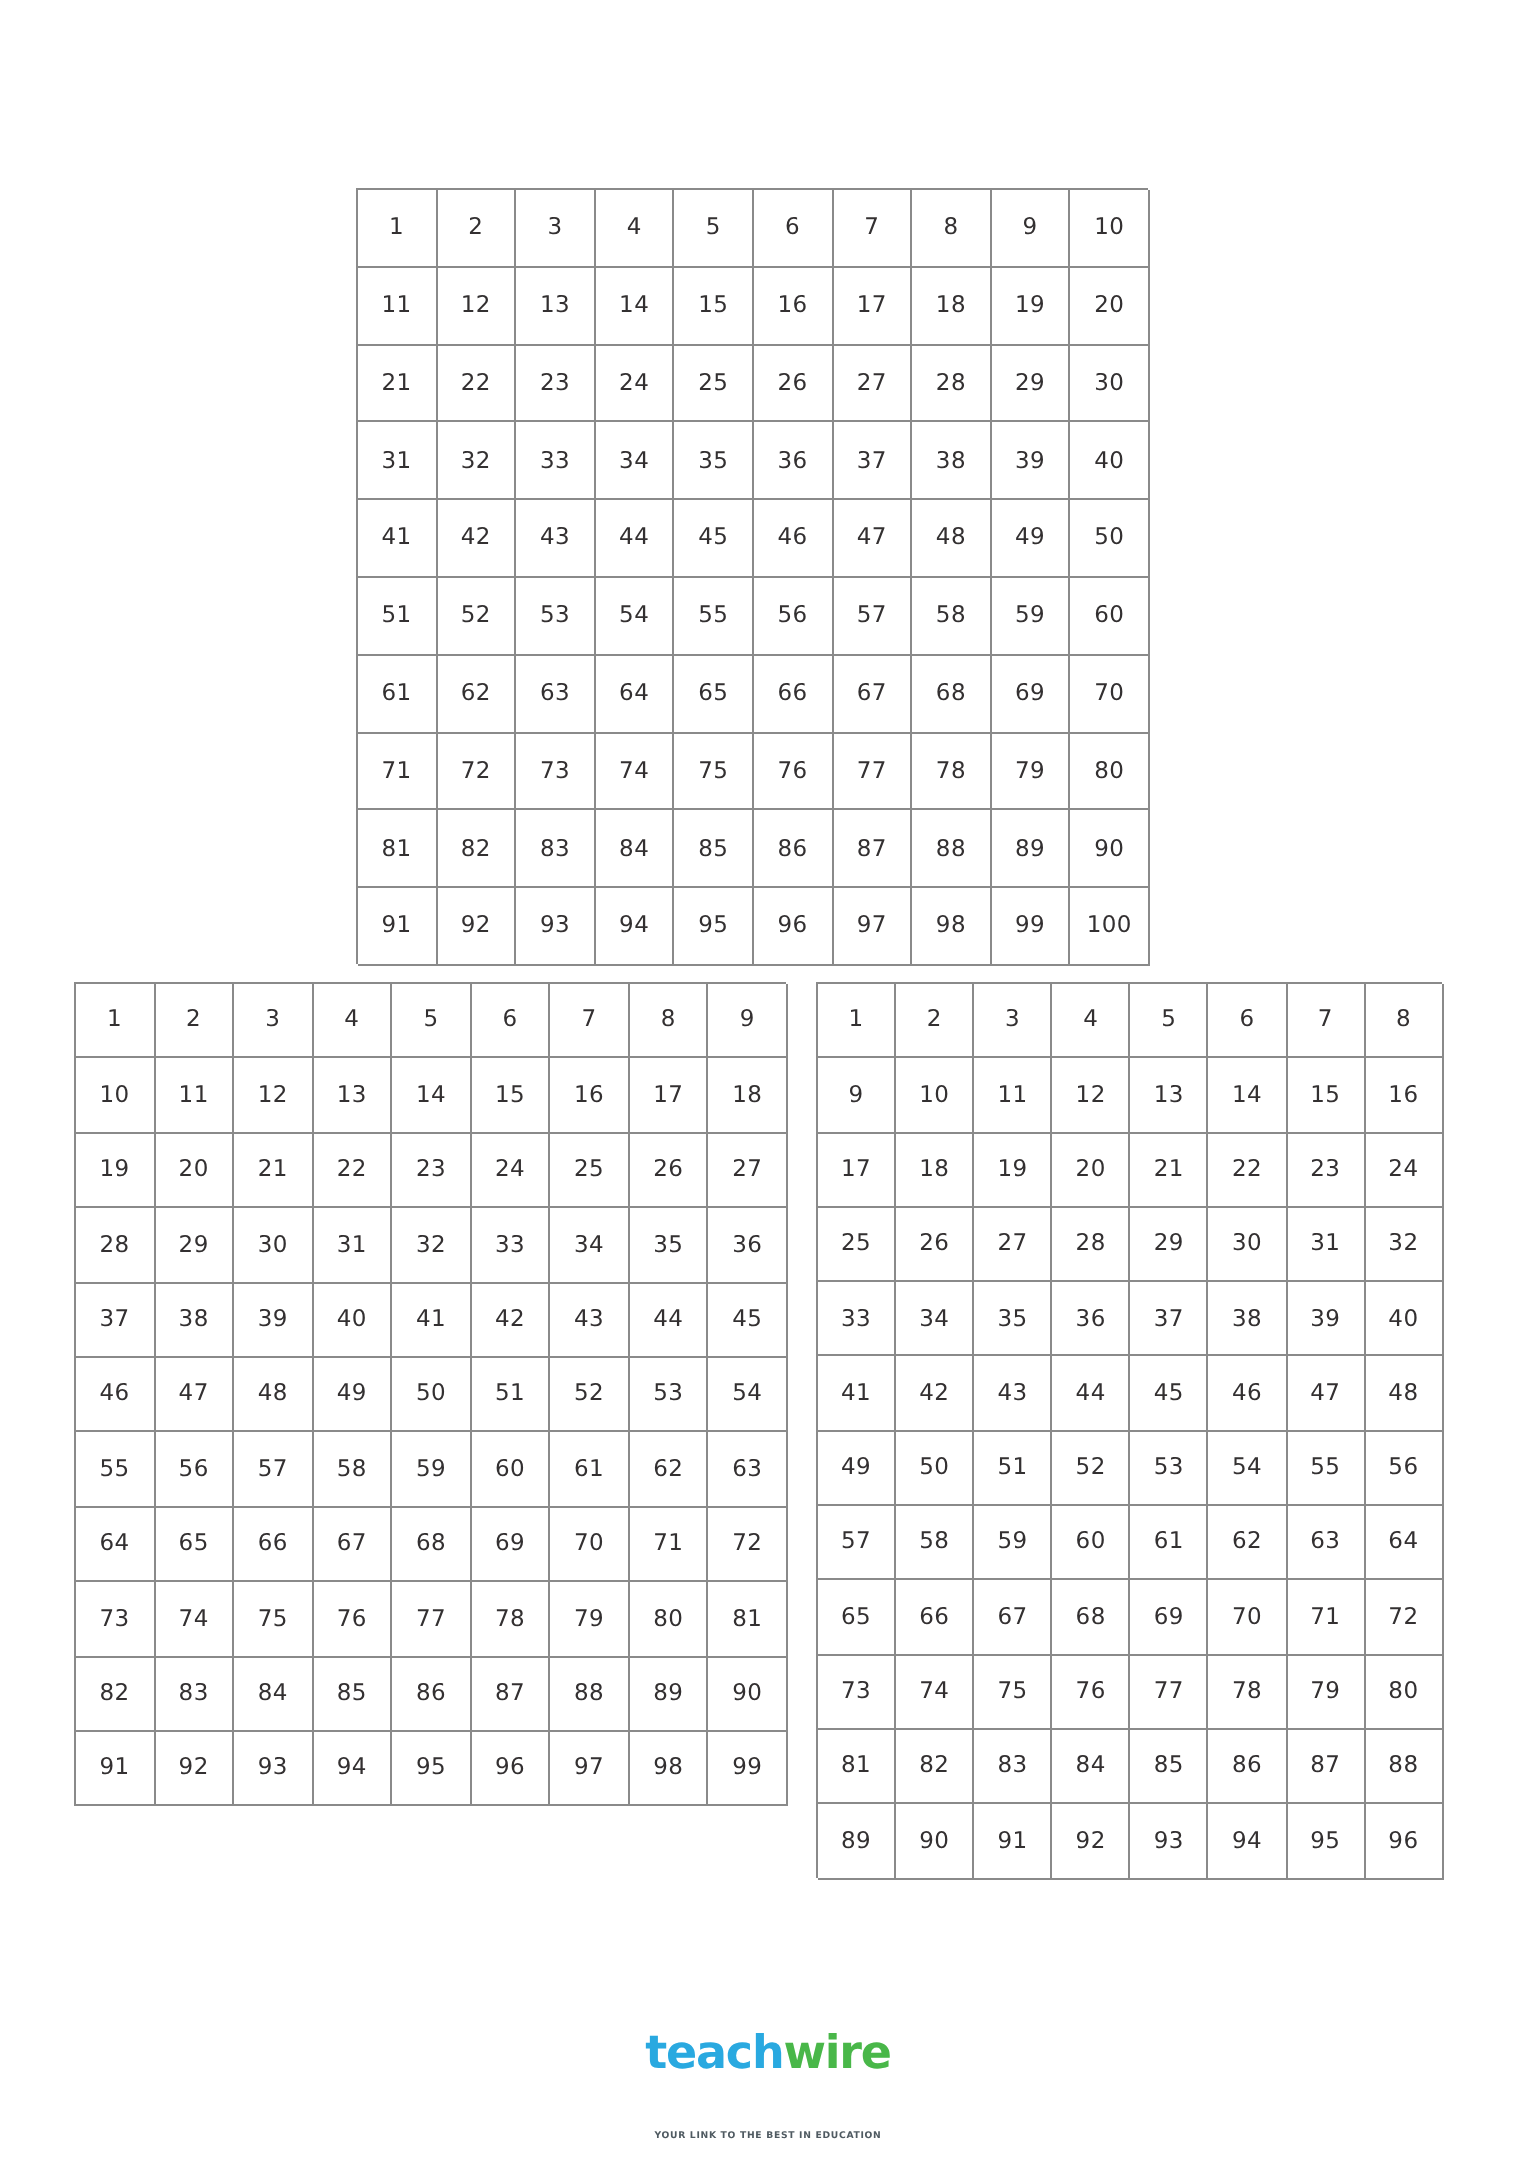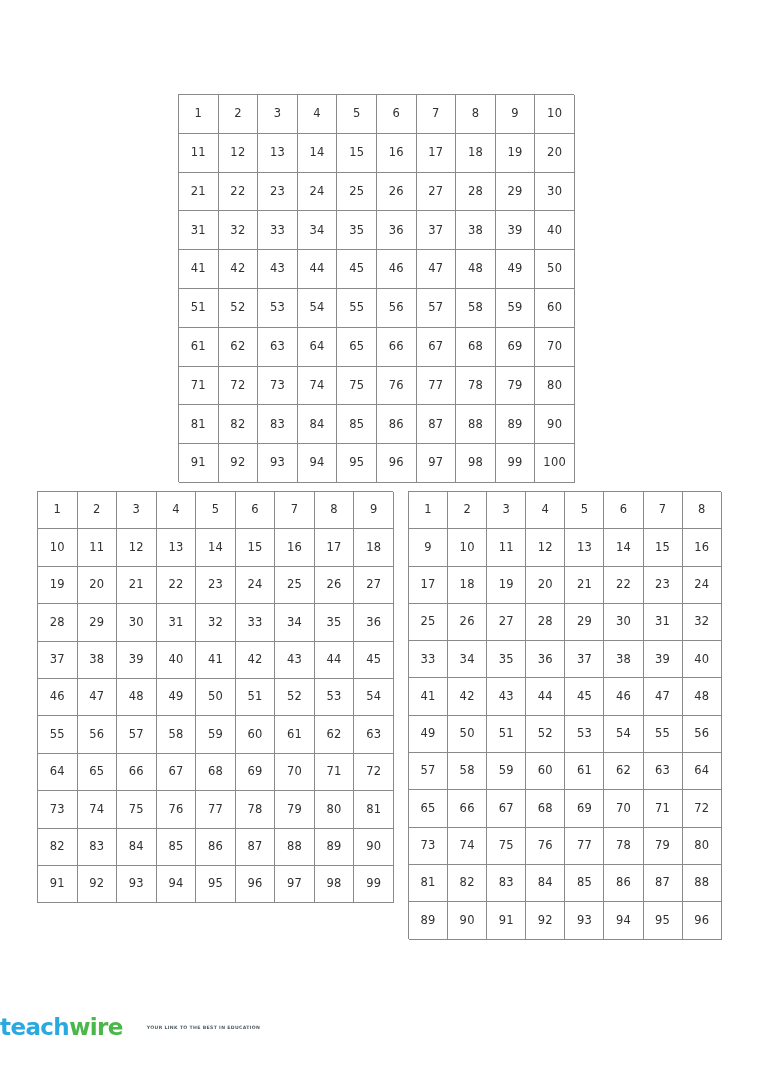--- a/index.html
+++ b/index.html
@@ -77,21 +77,21 @@
     grid-auto-rows: 37.3px;
   }
 
   
   #footer-logo {
     position: absolute;
     left: 0;
     top: 1014px;
     width: 768px;
     display: flex;
-    flex-direction: row;
+    flex-direction: column;
     align-items: center;
     justify-content: flex-start;
     gap: 24px;
   }
   .logo-wordmark {
     font-family: "DejaVu Sans", "Liberation Sans", sans-serif;
     font-weight: bold;
     font-size: 23px;
     line-height: 26px;
     letter-spacing: -0.6px;

